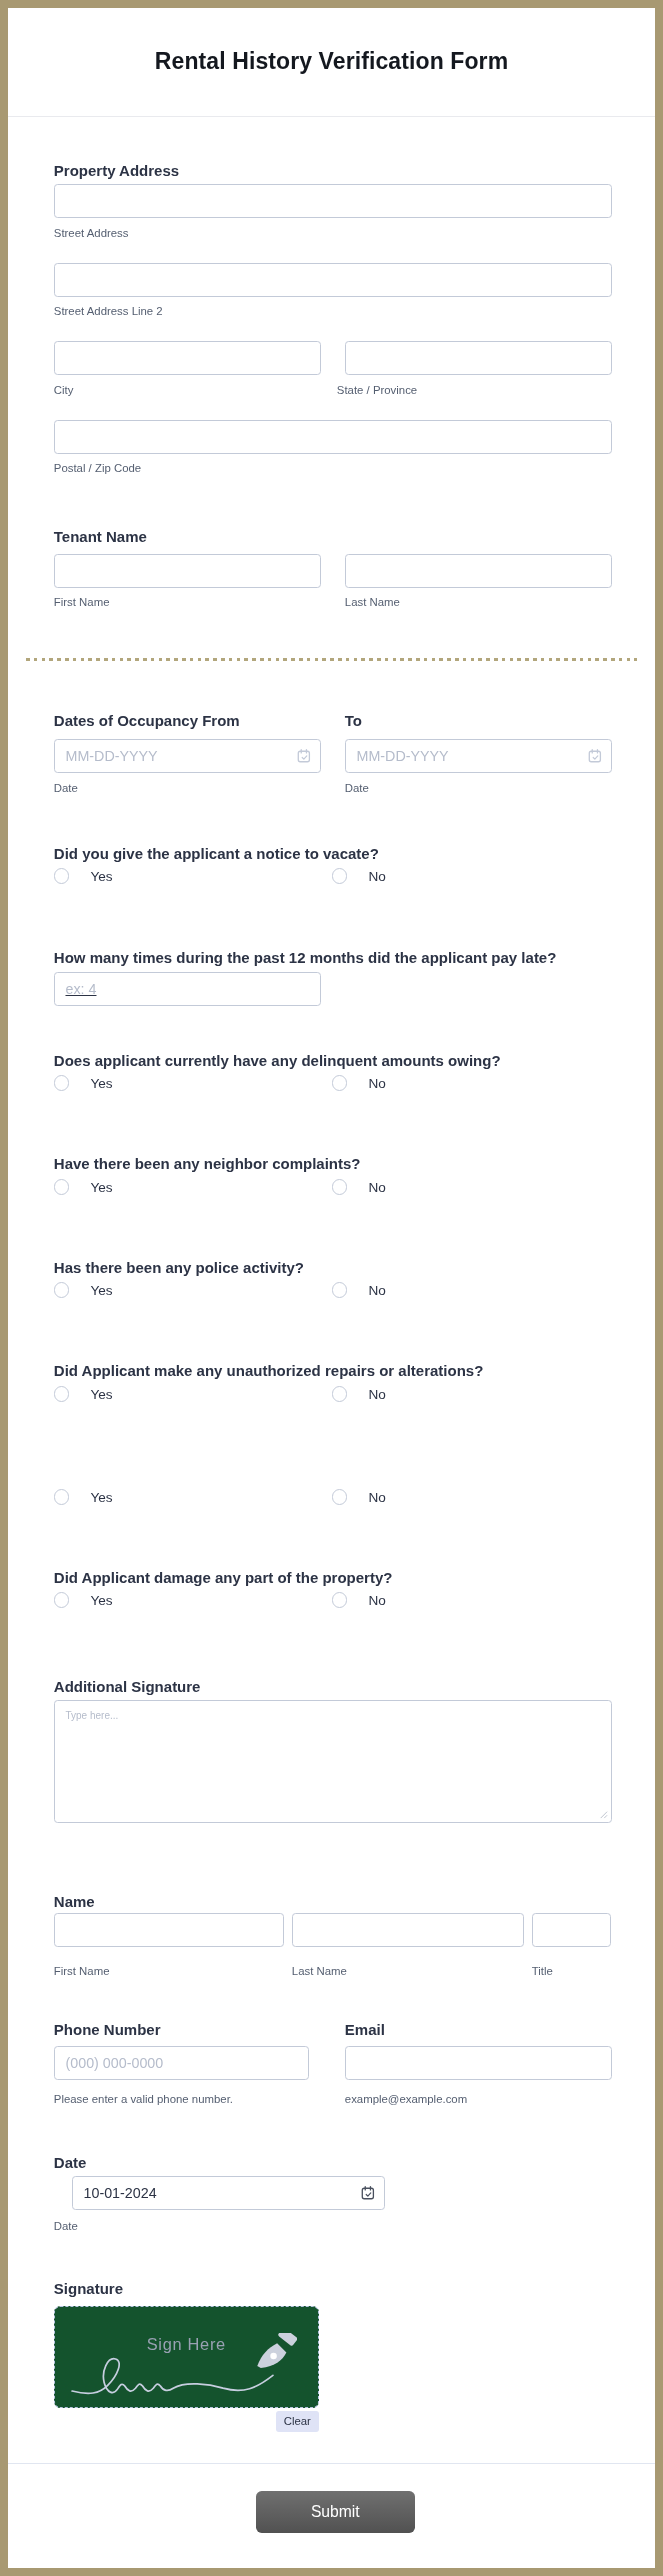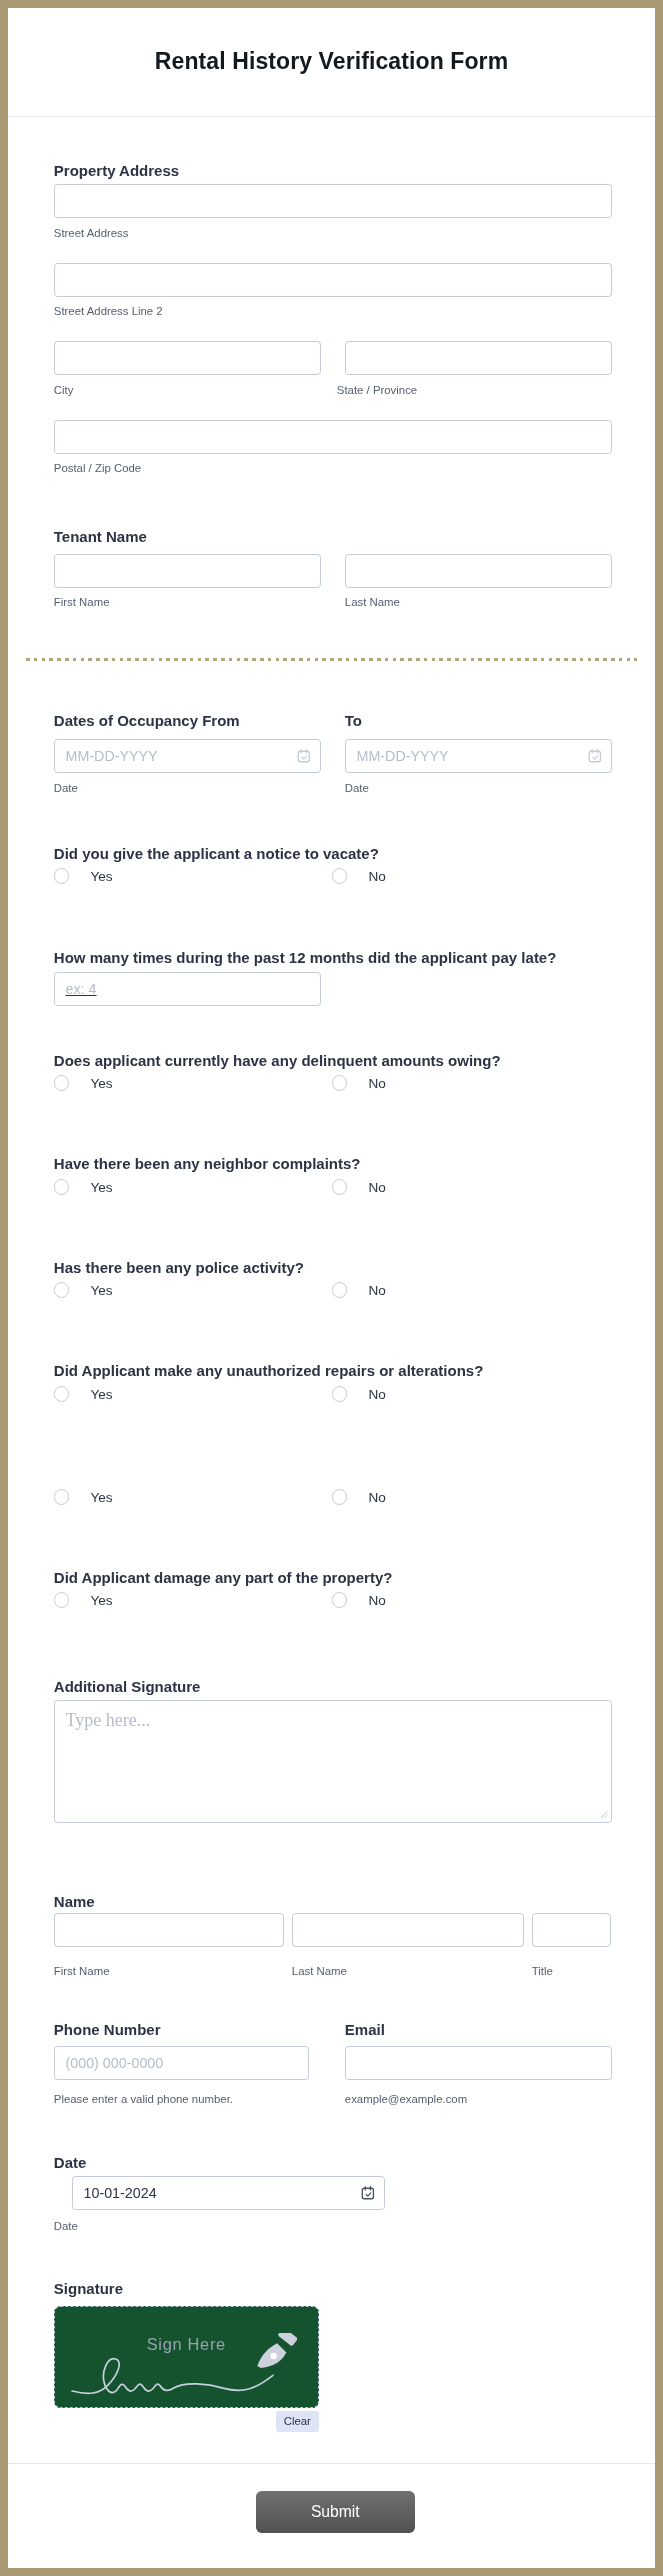--- a/index.html
+++ b/index.html
@@ -16,21 +16,21 @@
        font-family:inherit;font-size:14.3px;color:#2c3345;padding:0 10.7px;outline:none}
   .inp::placeholder{color:#b5bccb;opacity:1}
   .dwrap{position:absolute;height:34px}
   .dwrap .inp{position:relative;left:0;top:0;width:100%;height:100%;padding-right:36px}
   .cal{position:absolute;right:9.3px;top:9.3px;pointer-events:none}
   .ritem{position:absolute;display:flex;align-items:center;gap:21px;height:17px;cursor:pointer}
   .rcirc{width:15.7px;height:15.7px;border:0.7px solid #c3cad8;border-radius:50%;background:#fff;flex:none}
   .rlab{font-size:13.6px;color:#2c3345}
   .divider{position:absolute;height:3.6px;
            background:repeating-linear-gradient(90deg,#b2a67c 0,#b2a67c 3.6px,transparent 3.6px,transparent 7.8px)}
-  .ta{position:absolute;border:0.7px solid #c3cad8;border-radius:3.6px;font-family:Liberation Serif, serif;font-size:18px;
+  .ta{position:absolute;border:0.7px solid #c3cad8;border-radius:3.6px;font-family:Liberation Sans, sans-serif;font-size:10px;
       color:#2c3345;padding:9.3px 10.7px;resize:none;outline:none;background:#fff}
   .ta::placeholder{color:#b5bccb;opacity:1}
   .tahandle{position:absolute;pointer-events:none}
   .sigbox{position:absolute;border:0.7px dashed #b9c4e2;border-radius:6.4px;background:#14532d}
   .signhere{position:absolute;top:28.5px;left:0;width:100%;text-align:center;font-size:16.4px;
             color:#99a1b3;letter-spacing:0.7px}
   .clearbtn{position:absolute;background:#dfe3f6;border:none;border-radius:2.9px;font-family:inherit;
             font-size:11.4px;color:#2c3345;display:flex;align-items:center;justify-content:center;cursor:pointer}
   .sline{position:absolute;left:0;width:100%;border-top:0.7px solid #e0e6f0}
   .submit{position:absolute;border:none;border-radius:5.7px;background:linear-gradient(180deg,#707070,#515151);

